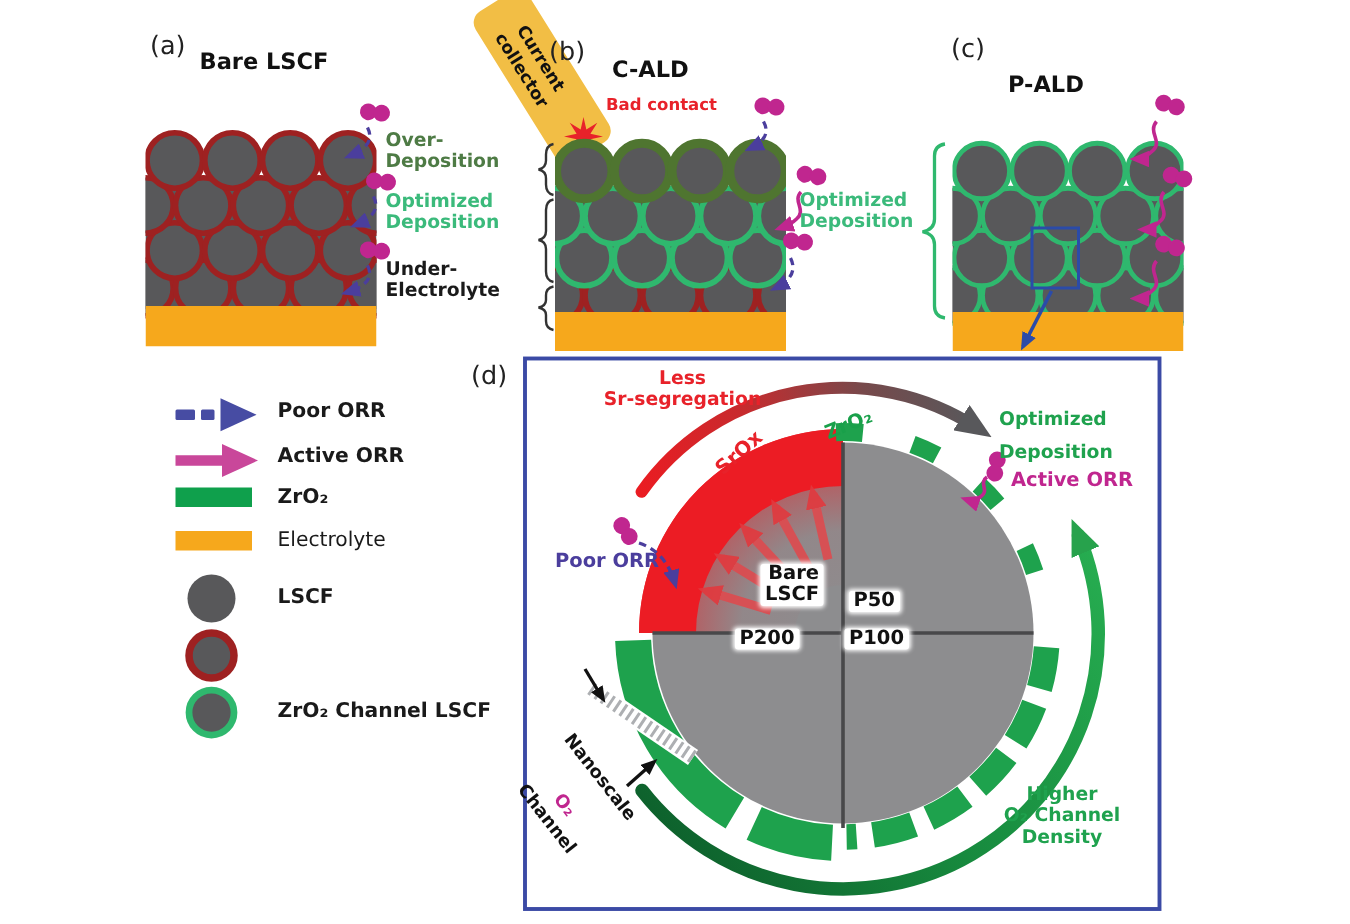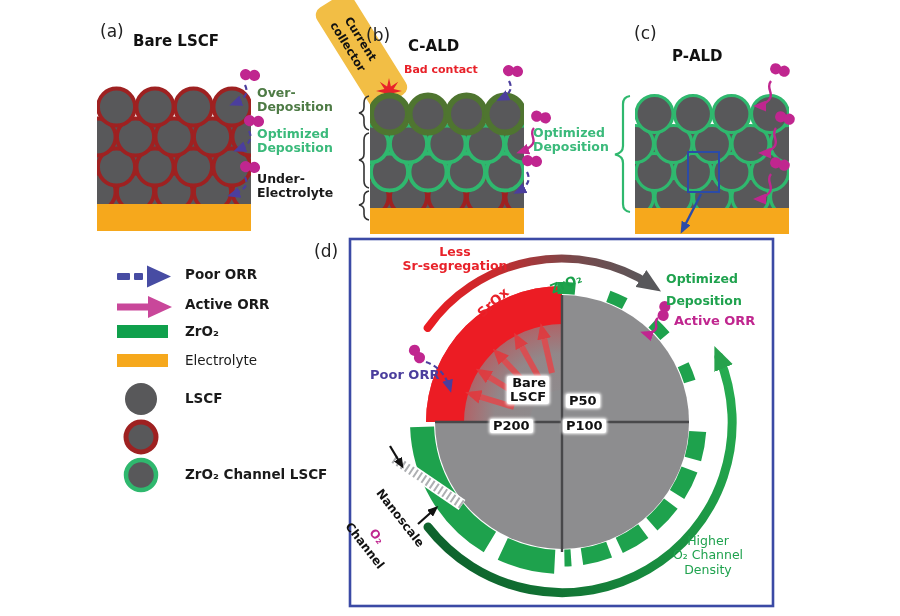--- a/index.html
+++ b/index.html
@@ -298,21 +298,21 @@
 LSCF</div>
 <div class="qbox" style="left:566px;top:394px;">P50</div>
 <div class="qbox" style="left:490px;top:419px;">P200</div>
 <div class="qbox" style="left:563px;top:419px;">P100</div>
 
 <div class="lbl center" style="left:345px;top:490px;width:86px;font-size:12px;font-weight:700;transform:rotate(52deg);line-height:1.25;">
   <span style="color:#111;">Nanoscale</span><br>
   <span style="color:#C0268F;">O₂</span>
   <span style="color:#111;">Channel</span>
 </div>
-<div class="lbl center" style="left:662px;top:522px;width:92px;font-size:12.5px;font-weight:400;color:#1FA24E;margin-top:12px;">Higher
+<div class="lbl center" style="left:662px;top:522px;width:92px;font-size:12.5px;font-weight:700;color:#1FA24E;">Higher
 O₂ Channel
 Density</div>
 
 <div class="lbl" style="left:185px;top:267px;font-size:13.5px;font-weight:600;">Poor ORR</div>
 <div class="lbl" style="left:185px;top:297px;font-size:13.5px;font-weight:600;">Active ORR</div>
 <div class="lbl" style="left:185px;top:324px;font-size:13.5px;font-weight:600;">ZrO₂</div>
 <div class="lbl" style="left:185px;top:353px;font-size:13.5px;font-weight:400;">Electrolyte</div>
 <div class="lbl" style="left:185px;top:391px;font-size:13.5px;font-weight:600;">LSCF</div>
 <div class="lbl" style="left:185px;top:467px;font-size:13.5px;font-weight:600;">ZrO₂ Channel LSCF</div>
 

